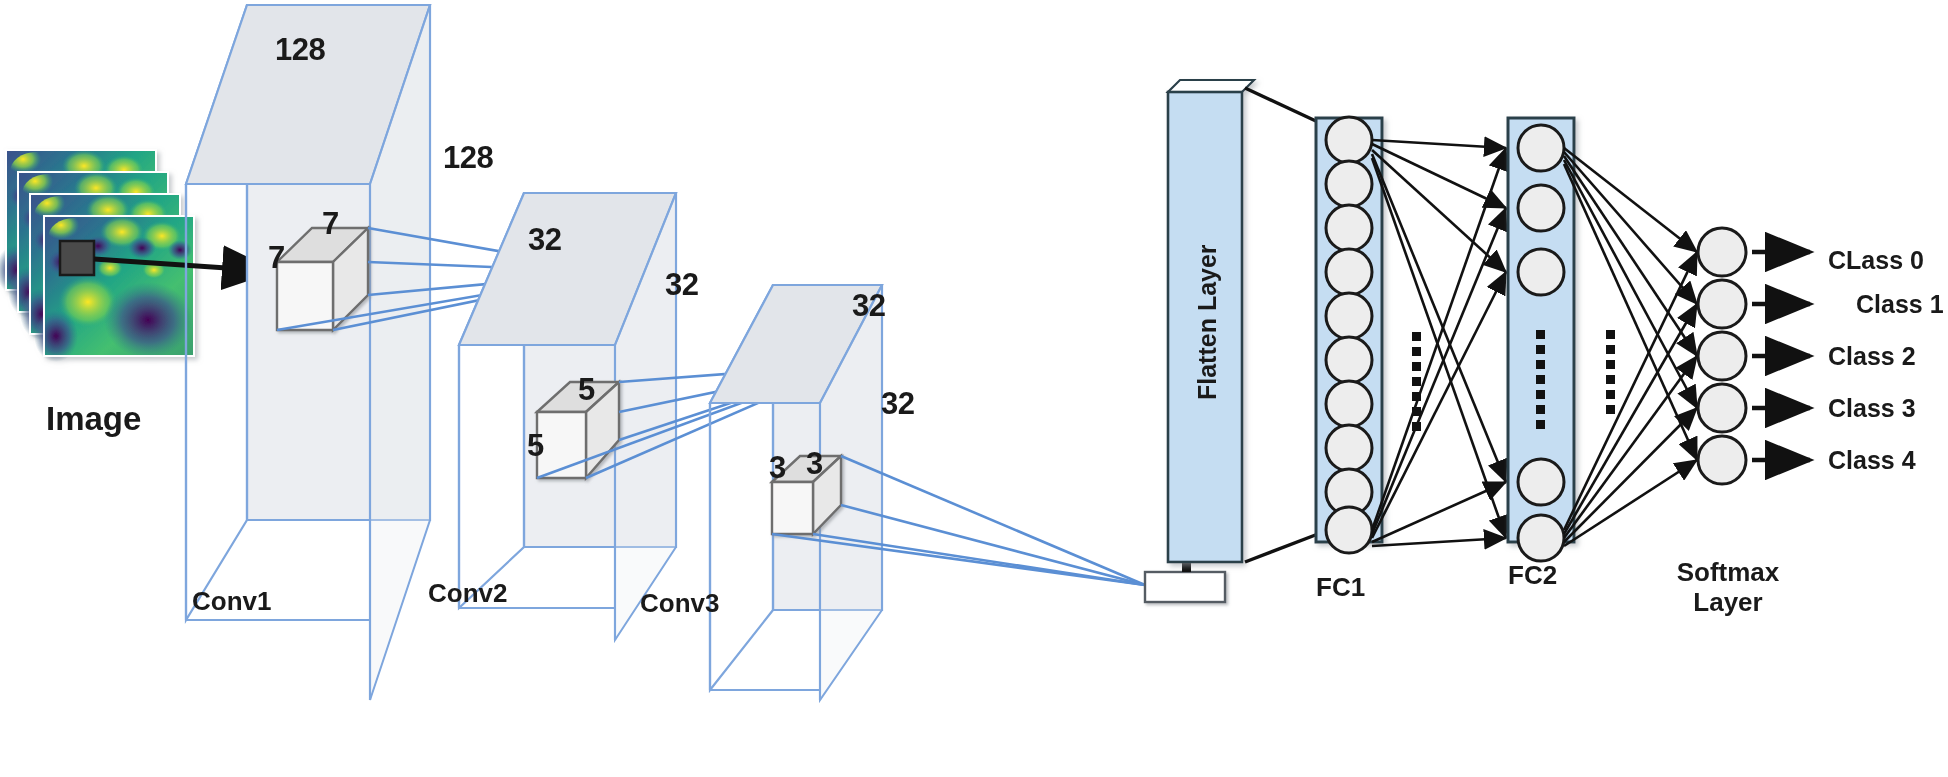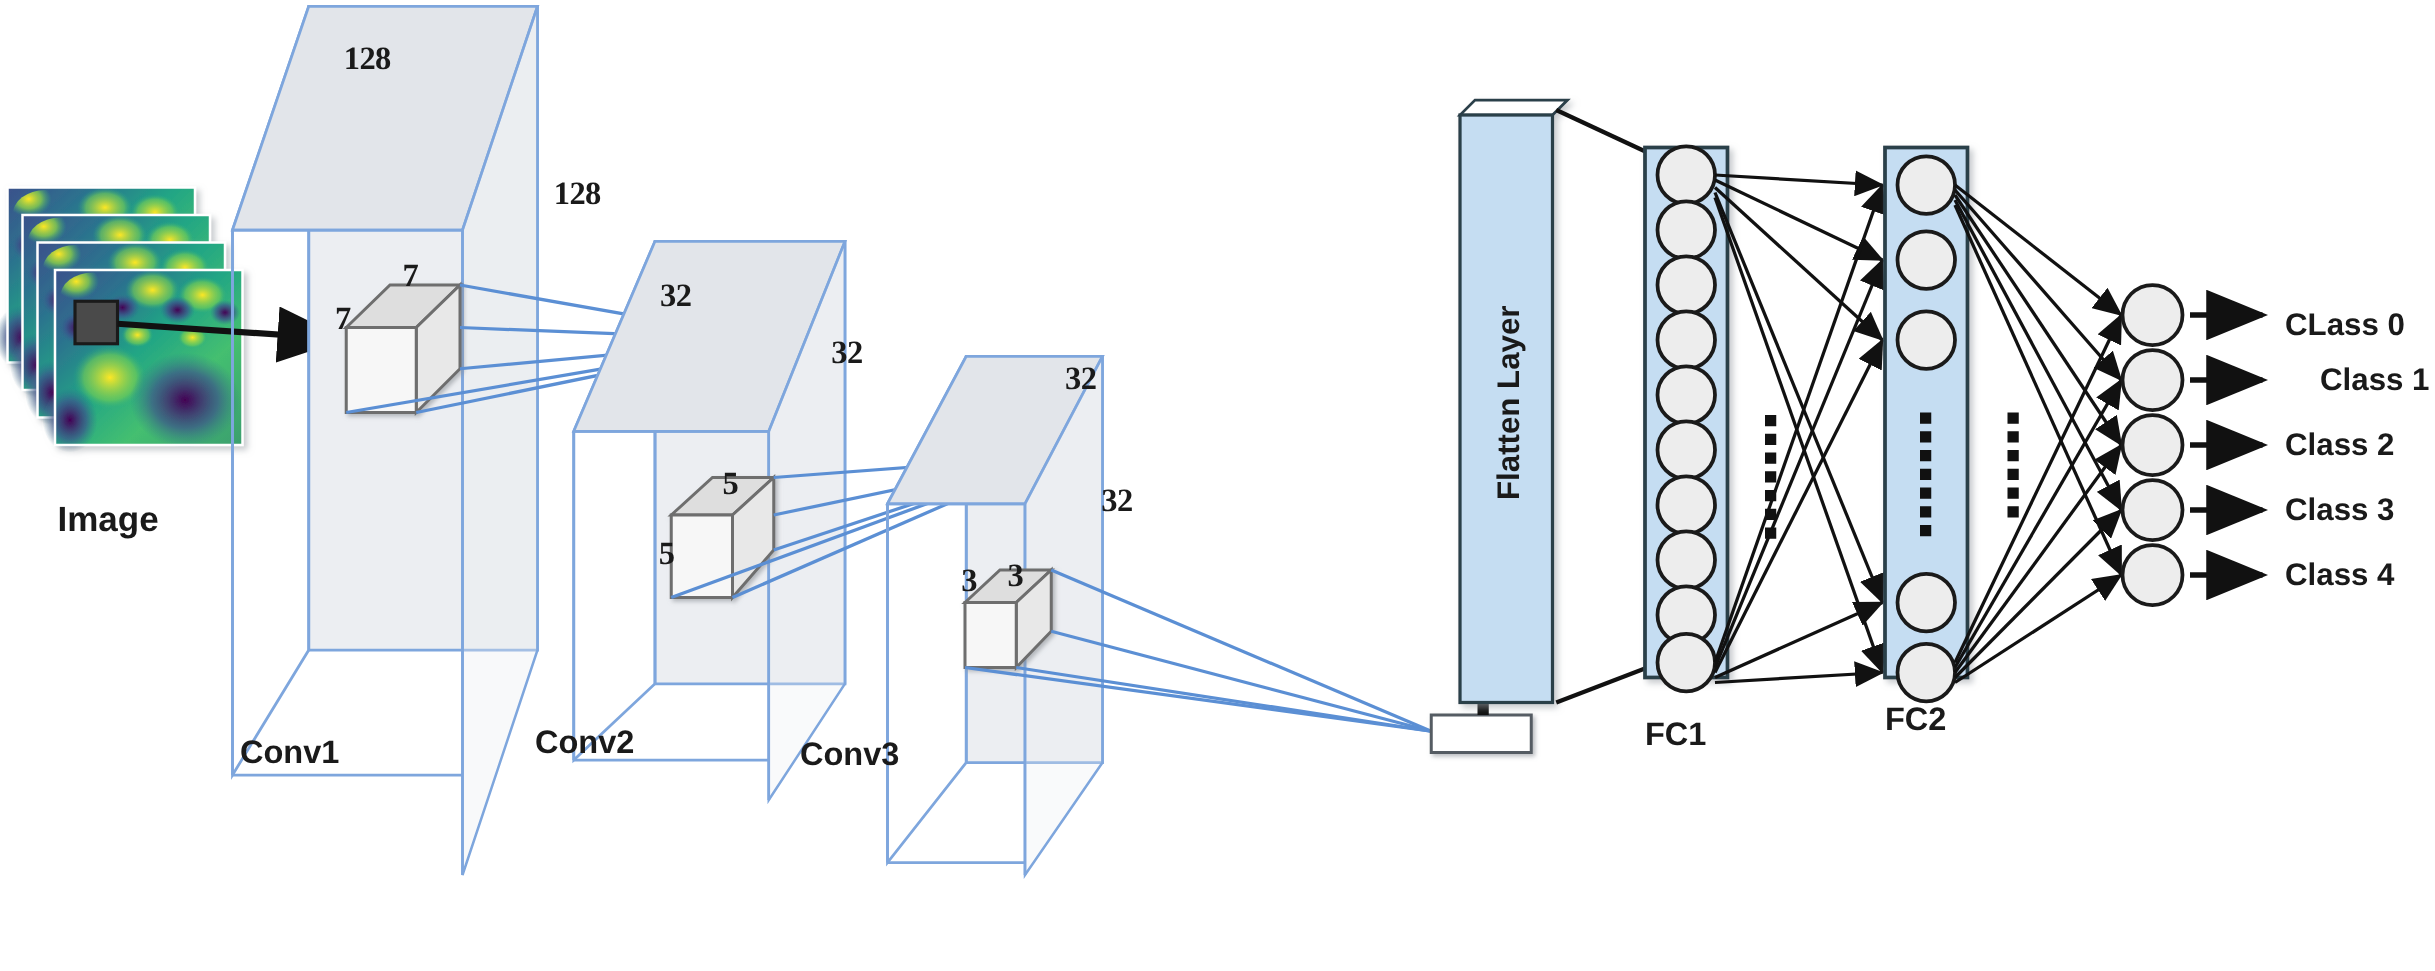--- a/index.html
+++ b/index.html
@@ -26,32 +26,31 @@
   }
   .lbl {
     position: absolute;
     font-family: "Liberation Sans", sans-serif;
     font-weight: bold;
     color: #1a1a1a;
     white-space: nowrap;
     user-select: none;
   }
   .dim-lbl {
-    font-size: 26px;
+    font-size: 31px;
     letter-spacing: -0.5px;
-    font-family: Liberation Serif, serif;
   }
   .layer-lbl {
     font-size: 26px;
   }
   .class-lbl {
     font-size: 25px;
   }
   .image-lbl {
-    font-size: 28px;
+    font-size: 33px;
   }
   .flatten-lbl {
     font-size: 25px;
     transform: rotate(-90deg);
     transform-origin: left top;
   }
   .softmax-lbl {
     font-size: 26px;
     text-align: center;
     line-height: 1.15;
@@ -355,20 +354,24 @@
   <div class="lbl dim-lbl" style="left:881px; top:386px;">32</div>
   <div class="lbl dim-lbl" style="left:806px; top:446px;">3</div>
   <div class="lbl dim-lbl" style="left:769px; top:450px;">3</div>
   <div class="lbl layer-lbl" style="left:640px; top:588px;text-align:right;">Conv3</div>
 
   <div class="lbl flatten-lbl" style="left:1193px; top:400px;">Flatten Layer</div>
 
   <div class="lbl layer-lbl" style="left:1316px; top:560px;margin-top:12px;">FC1</div>
   <div class="lbl layer-lbl" style="left:1508px; top:560px;">FC2</div>
 
+  <div class="lbl softmax-lbl" style="left:1668px; top:558px; width:120px;">
+    <span>Softmax</span><br>
+    <span>Layer</span>
+  </div>
 
   <div class="lbl class-lbl" style="left:1828px; top:246px;">CLass 0</div>
   <div class="lbl class-lbl" style="left:1828px; top:290px;margin-left:28px;">Class 1</div>
   <div class="lbl class-lbl" style="left:1828px; top:342px;">Class 2</div>
   <div class="lbl class-lbl" style="left:1828px; top:394px;">Class 3</div>
   <div class="lbl class-lbl" style="left:1828px; top:446px;">Class 4</div>
 
 </div>
 
 </body></html>

